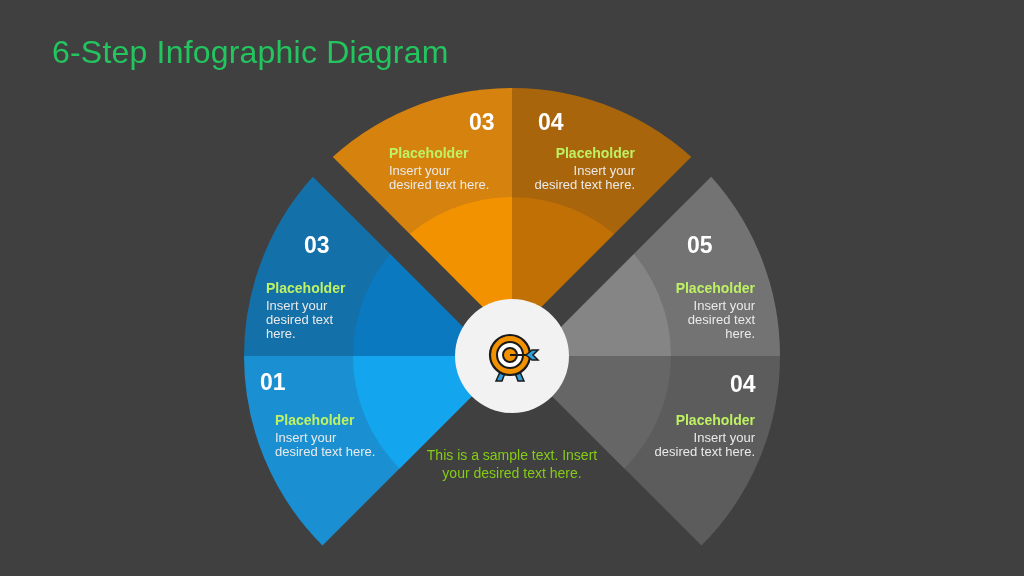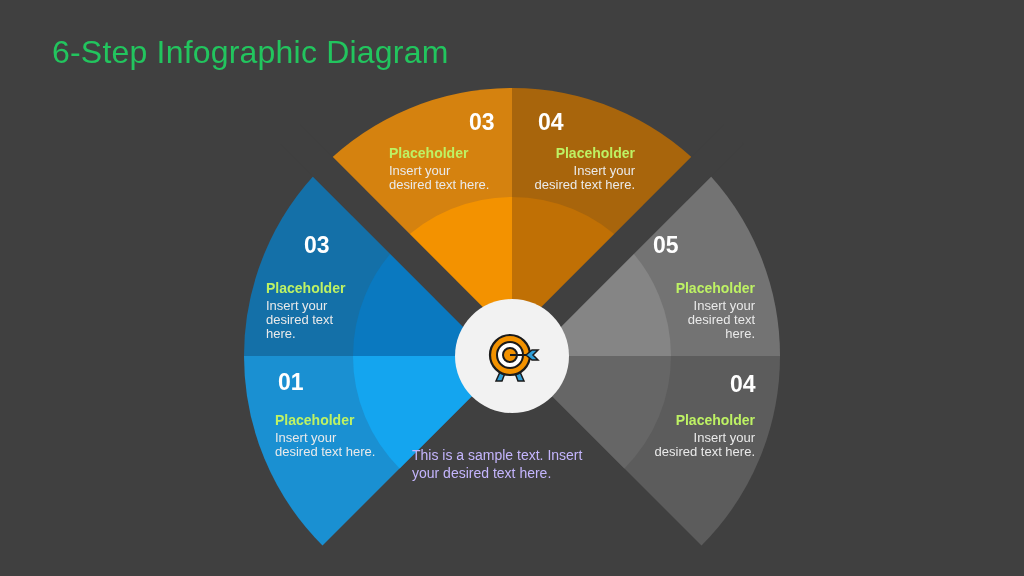--- a/index.html
+++ b/index.html
@@ -5,22 +5,22 @@
   html, body { margin:0; padding:0; }
   body { width:1024px; height:576px; background:#404040; position:relative; overflow:hidden;
          font-family:"Liberation Sans", "DejaVu Sans", sans-serif; color:#fff; }
   .title { position:absolute; left:52px; top:34px; font-size:32px; color:#22c55e; font-weight:normal; letter-spacing:0.2px; }
   svg.diagram { position:absolute; left:0; top:0; }
   .lbl { position:absolute; }
   .num { position:absolute; font-size:23px; font-weight:bold; color:#fff; }
   .head { font-size:14px; font-weight:bold; color:#bef264; margin-bottom:3px; }
   .desc { font-size:13px; line-height:14px; color:#eaeaea; }
   .r { text-align:right; }
-  .center-text { position:absolute; left:412px; top:446px; width:200px; text-align:left;
-                 font-size:14px; line-height:18px; color:#c4b5fd; }
+  .center-text { position:absolute; left:412px; top:446px; width:200px; text-align:center;
+                 font-size:14px; line-height:18px; color:#84cc16; }
   .hub { position:absolute; left:455px; top:299px; width:114px; height:114px; border-radius:50%;
          background:#f2f2f2; display:flex; align-items:center; justify-content:center; }
 </style>
 </head>
 <body>
 
 <div class="title">6-Step Infographic Diagram</div>
 
 <svg class="diagram" width="1024" height="576" viewBox="0 0 1024 576">
 
@@ -51,21 +51,21 @@
     <path d="M18,46 L14,55 L20,55 L23,47 Z" fill="#2f9fd8" stroke="#1a1a1a" stroke-width="1.5"></path>
     <path d="M38,46 L42,55 L36,55 L33,47 Z" fill="#2f9fd8" stroke="#1a1a1a" stroke-width="1.5"></path>
     <circle cx="28" cy="29" r="20" fill="#f39200" stroke="#1a1a1a" stroke-width="2.2"></circle>
     <circle cx="28" cy="29" r="13" fill="#ffffff" stroke="#1a1a1a" stroke-width="2"></circle>
     <circle cx="28" cy="29" r="7" fill="#f39200" stroke="#1a1a1a" stroke-width="2"></circle>
     <line x1="28" y1="29" x2="48" y2="29" stroke="#1a1a1a" stroke-width="2"></line>
     <path d="M44,29 L50,24 L56,24 L51,29 L56,34 L50,34 Z" fill="#2f9fd8" stroke="#1a1a1a" stroke-width="1.5"></path>
   </svg>
 </div>
 
-<div class="num" style="left:278px; top:369px;">01</div>
+<div class="num" style="left:260px; top:369px;">01</div>
 <div class="lbl" style="left:275px; top:412px; width:130px;">
   <div class="head">Placeholder</div>
   <div class="desc" style="width:105px;">Insert your desired text here.</div>
 </div>
 
 <div class="num" style="left:304px; top:232px;">03</div>
 <div class="lbl" style="left:266px; top:280px; width:100px;">
   <div class="head">Placeholder</div>
   <div class="desc" style="width:70px;">Insert your desired text here.</div>
 </div>
@@ -75,21 +75,21 @@
   <div class="head">Placeholder</div>
   <div class="desc" style="width:105px;">Insert your desired text here.</div>
 </div>
 
 <div class="num" style="left:538px; top:109px;">04</div>
 <div class="lbl r" style="left:520px; top:145px; width:115px;">
   <div class="head">Placeholder</div>
   <div class="desc" style="width:105px; margin-left:10px;">Insert your desired text here.</div>
 </div>
 
-<div class="num" style="left:653px; top:232px;">05</div>
+<div class="num" style="left:687px; top:232px;">05</div>
 <div class="lbl r" style="left:655px; top:280px; width:100px;">
   <div class="head">Placeholder</div>
   <div class="desc" style="width:70px; margin-left:30px;">Insert your desired text here.</div>
 </div>
 
 <div class="num" style="left:730px; top:371px;">04</div>
 <div class="lbl r" style="left:645px; top:412px; width:110px;">
   <div class="head">Placeholder</div>
   <div class="desc" style="width:105px; margin-left:5px;">Insert your desired text here.</div>
 </div>

